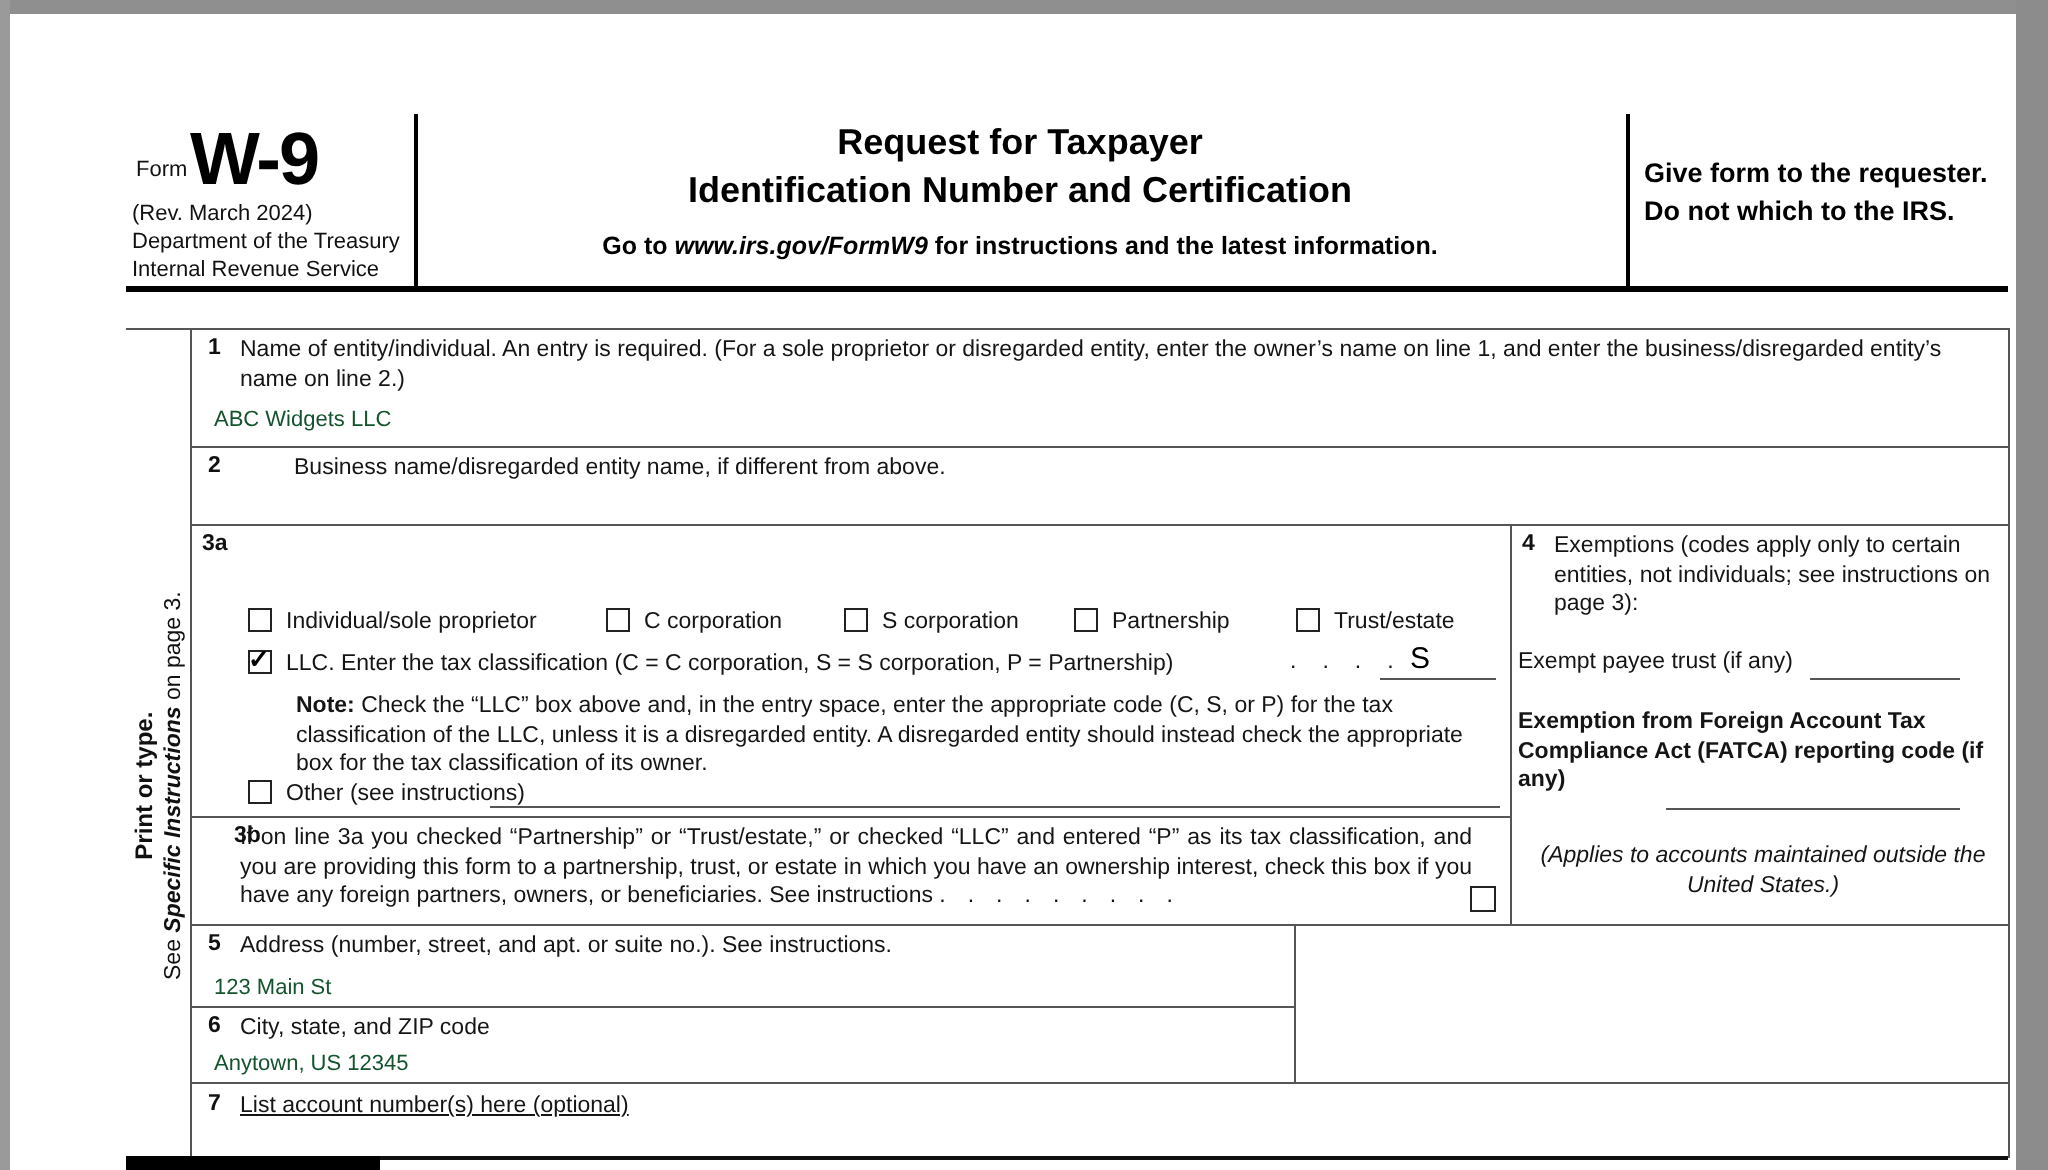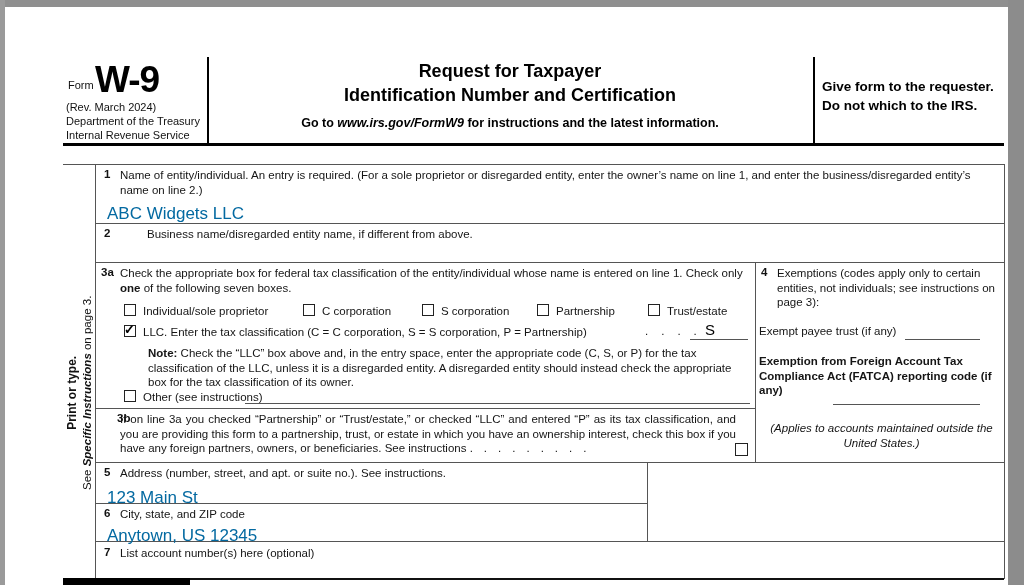--- a/index.html
+++ b/index.html
@@ -3,21 +3,21 @@
 <meta charset="utf-8">
 <style>
   html,body{margin:0;padding:0;}
   body{font-family:"Liberation Sans", sans-serif; background:#ffffff;}
   .screen{position:relative; width:1024px; height:585px; overflow:hidden; background:#ffffff;}
   .abs{position:absolute;}
   .strip{background:#8f8f8f;}
   .page{position:absolute; left:5px; top:7px; right:16px; bottom:0; background:#ffffff;}
   .lbl{font-size:11.5px; line-height:14.5px; color:#151515;}
   .num{font-weight:bold; font-size:11.5px; color:#111;}
-  .val{font-size:17px; color:#0369a1;}
+  .val{font-size:11px; color:#14532d;}
   .b{font-weight:bold;}
   .i{font-style:italic;}
   .hline{background:#555; height:1px;}
   .vline{background:#555; width:1px;}
   .thick{background:#000;}
   .cb{width:12px; height:12px; border:1.4px solid #222; background:#fff; box-sizing:border-box; position:absolute;}
   .cb .mark{position:absolute; left:-1px; top:-4px; font-size:13px; font-weight:bold; color:#000;}
   .dots{letter-spacing:13px; font-size:11.5px; color:#111;}
   .just{text-align:justify;}
   .vtext{transform-origin:0 0; transform:rotate(-90deg); text-align:center; white-space:nowrap;}
@@ -81,23 +81,20 @@
 
     <div class="abs num" style="left:99px;top:161px;">1</div>
     <div class="abs lbl" style="left:115px;top:161px;width:862px;">Name of entity/individual. An entry is required. (For a sole proprietor or disregarded entity, enter the owner’s name on line 1, and enter the business/disregarded entity’s name on line 2.)</div>
     <div class="abs val" style="left:102px;top:197px;">ABC Widgets LLC</div>
 
     <div class="abs num" style="left:99px;top:220px;">2</div>
     <div class="abs lbl" style="left:115px;top:220px;width:862px;padding-left:27px;">Business name/disregarded entity name, if different from above.</div>
     <div class="abs" style="left:102px;top:236px;width:880px;height:16px;"></div>
 
     <div class="abs num" style="left:96px;top:259px;">3a</div>
-    <div class="abs lbl" style="left:115px;top:259px;width:630px;">
-      <span>Check the appropriate box for federal tax classification of the entity/individual whose name is entered on line 1. Check only </span><span class="b">one</span><span> of the following seven boxes.</span>
-    </div>
 
     <div class="cb" style="left:119px;top:297px;"></div>
     <div class="abs lbl" style="left:138px;top:297px;">Individual/sole proprietor</div>
     <div class="cb" style="left:298px;top:297px;"></div>
     <div class="abs lbl" style="left:317px;top:297px;">C corporation</div>
     <div class="cb" style="left:417px;top:297px;"></div>
     <div class="abs lbl" style="left:436px;top:297px;">S corporation</div>
     <div class="cb" style="left:532px;top:297px;"></div>
     <div class="abs lbl" style="left:551px;top:297px;">Partnership</div>
     <div class="cb" style="left:643px;top:297px;"></div>
@@ -138,17 +135,17 @@
     <div class="abs lbl" style="left:115px;top:459px;">Address (number, street, and apt. or suite no.). See instructions.</div>
     <div class="abs val" style="left:102px;top:481px;">123 Main St</div>
 
     <div class="abs" style="left:646px;top:475px;width:350px;height:55px;"></div>
 
     <div class="abs num" style="left:99px;top:500px;">6</div>
     <div class="abs lbl" style="left:115px;top:500px;">City, state, and ZIP code</div>
     <div class="abs val" style="left:102px;top:519px;">Anytown, US 12345</div>
 
     <div class="abs num" style="left:99px;top:539px;">7</div>
-    <div class="abs lbl" style="left:115px;top:539px;">List account number(s) here (optional)</div>
+    <div class="abs lbl" style="left:115px;top:539px;text-decoration:underline;">List account number(s) here (optional)</div>
     <div class="abs" style="left:102px;top:553px;width:880px;height:16px;"></div>
 
   </div>
 </div>
 
 </body></html>

